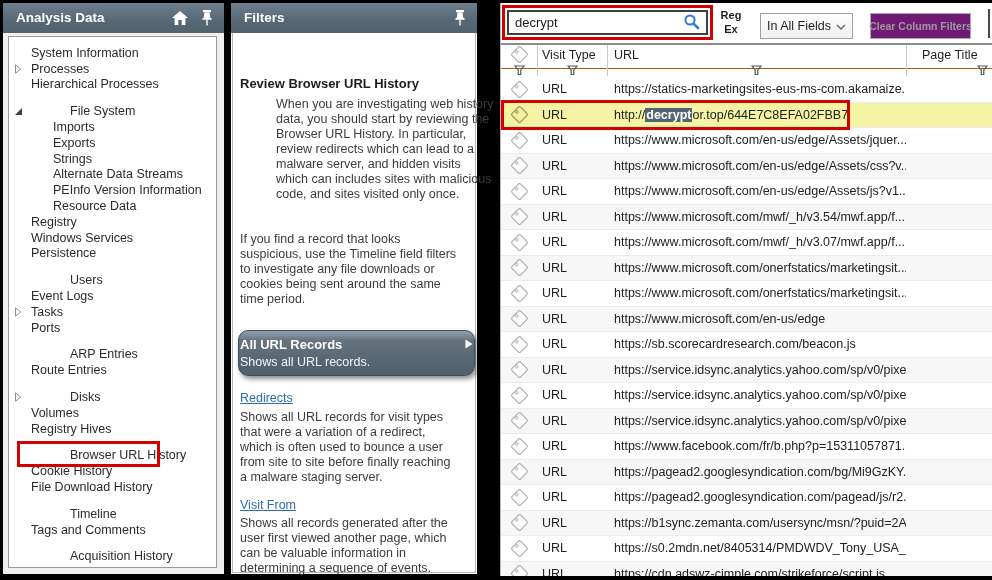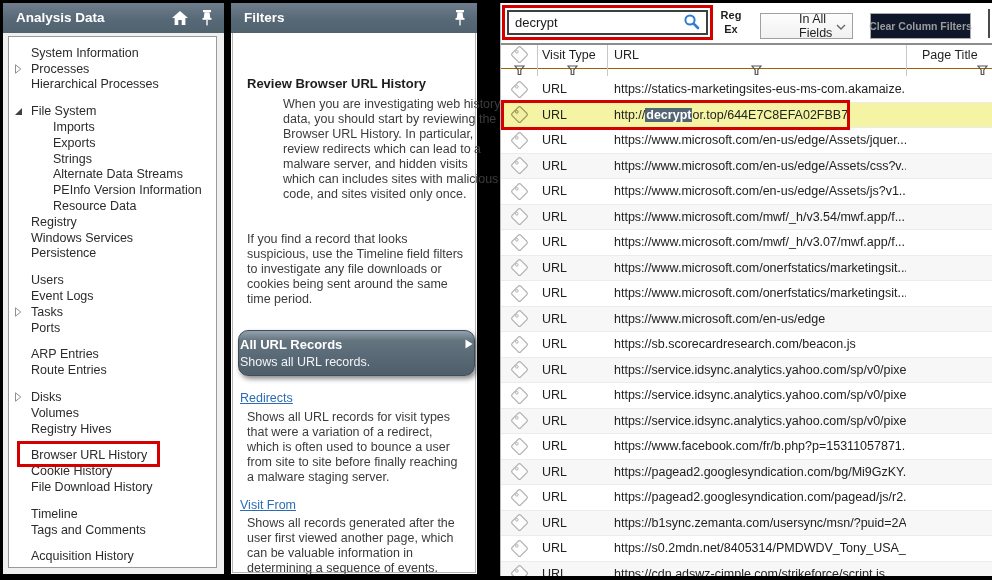--- a/index.html
+++ b/index.html
@@ -12,29 +12,29 @@
   .phdr{position:absolute;left:0;top:0;right:0;height:30px;
         background:linear-gradient(180deg,#6e7e8c,#576877 55%,#51626f);
         color:#fff;font-weight:bold;font-size:13.5px;line-height:30px;padding-left:13px;box-sizing:border-box;}
   .phdr-icons{position:absolute;right:8px;top:0;height:30px;display:flex;align-items:center;gap:9px;}
   .icon-btn{width:18px;height:18px;display:flex;align-items:center;justify-content:center;}
 
   
   #tree-box{position:absolute;left:5px;top:33px;width:209px;height:532px;background:#fff;
             border:1px solid #9a9a9a;box-sizing:border-box;overflow:hidden;padding-top:8px;}
   .tree-item{height:15.8px;display:flex;align-items:center;font-size:12.5px;color:#2b2b2b;cursor:default;}
-  .tree-item.gap{margin-top:11px;}
+  .tree-item.gap{margin-top:11px;gap:39px;}
   .tree-item .arrow{width:17px;padding-left:5px;display:flex;align-items:center;}
   .tree-item.lvl1{margin-left:22px;}
   .annot{position:absolute;border:3px solid #d40000;box-sizing:border-box;z-index:6;pointer-events:none;}
   #box-burl{left:14px;top:438px;width:143px;height:26px;}
 
   
   #filters-body{position:absolute;left:1px;top:30px;right:1px;bottom:1px;background:#fff;border:1px solid #b5b5b5;border-top:none;box-sizing:border-box;}
-  .fblock{position:absolute;left:14px;width:220px;font-size:12.5px;line-height:15px;color:#3c3c3c;}
+  .fblock{position:absolute;left:7px;width:220px;font-size:12.5px;line-height:15px;color:#3c3c3c;}
   #f-heading{top:43px;font-weight:bold;font-size:13px;color:#1d1d1d;}
   #f-p1{top:64px;margin-left:36px;} #f-p2{top:199px;}
   #all-url-btn{position:absolute;left:5px;top:297px;width:237px;height:46px;border-radius:10px;
       background:linear-gradient(180deg,#93a2ad 0%,#64747f 22%,#586875 60%,#4e5e6b 100%);
       border:1px solid #3e4d59;box-sizing:border-box;box-shadow:2px 3px 5px rgba(0,0,0,.45);
       color:#fff;padding:6px 1px;cursor:pointer;}
   #all-url-btn .bt{font-weight:bold;font-size:13px;display:flex;align-items:center;}
   #all-url-btn .bt .sp{flex:1;}
   #all-url-btn .bs{font-size:12.5px;margin-top:3px;color:#f2f5f7;}
   .flink{position:absolute;left:7px;font-size:12.5px;color:#2b6cb5;text-decoration:underline;cursor:pointer;}
@@ -45,23 +45,23 @@
   #search-wrap{position:absolute;left:1px;top:2px;width:211px;height:35px;border:3px solid #d40000;
       box-sizing:border-box;display:flex;align-items:center;background:#fff;}
   #search-box{flex:1;height:25px;margin:0 2px;border:2px solid #3f3f3f;box-sizing:border-box;background:#fff;
       display:flex;align-items:center;padding:0 6px;font-size:13px;color:#1a1a1a;}
   #search-box .sv{flex:1;}
   #regex-lbl{position:absolute;left:215px;top:5px;width:30px;text-align:center;
       font-size:11px;font-weight:bold;line-height:14px;color:#1f1f1f;}
   #fields-dd{position:absolute;left:259px;top:10px;width:93px;height:26px;border:1px solid #a0a0a0;
       background:linear-gradient(#fdfdfd,#f1f1f1);box-sizing:border-box;display:flex;align-items:center;
       padding:0 6px;font-size:12.5px;color:#1f1f1f;cursor:pointer;}
-  #fields-dd .sp{flex:1;margin-left:32px;}
+  #fields-dd .sp{flex:1;}
   #clear-btn{position:absolute;left:369px;top:10px;width:101px;height:26px;border:1px solid #ababab;
-      background:#0f172a;color:#9b9b9b;font-weight:bold;font-size:10.5px;display:flex;align-items:center;
+      background:#701a75;color:#9b9b9b;font-weight:bold;font-size:10.5px;display:flex;align-items:center;
       justify-content:center;white-space:nowrap;box-sizing:border-box;}
   #toolbar-sep{position:absolute;left:487px;top:6px;width:2px;height:29px;background:#4a4a4a;}
   #toolbar-line{position:absolute;left:0;top:40px;width:100%;height:2px;background:#8c8c8c;}
 
   #thead{position:absolute;left:0;top:42px;width:100%;height:24px;border-bottom:1px solid #a16207;box-sizing:border-box;background:#fff;}
   .hrow1{display:flex;height:19px;align-items:center;font-size:12.5px;color:#1f1f1f;}
   .hrow2{display:flex;height:12px;align-items:center;}
   .c-tag{width:36px;display:flex;justify-content:center;align-items:center;}
   .c-vt{width:70px;padding-left:5px;box-sizing:border-box;}
   .c-url{width:299px;padding-left:7px;box-sizing:border-box;}

